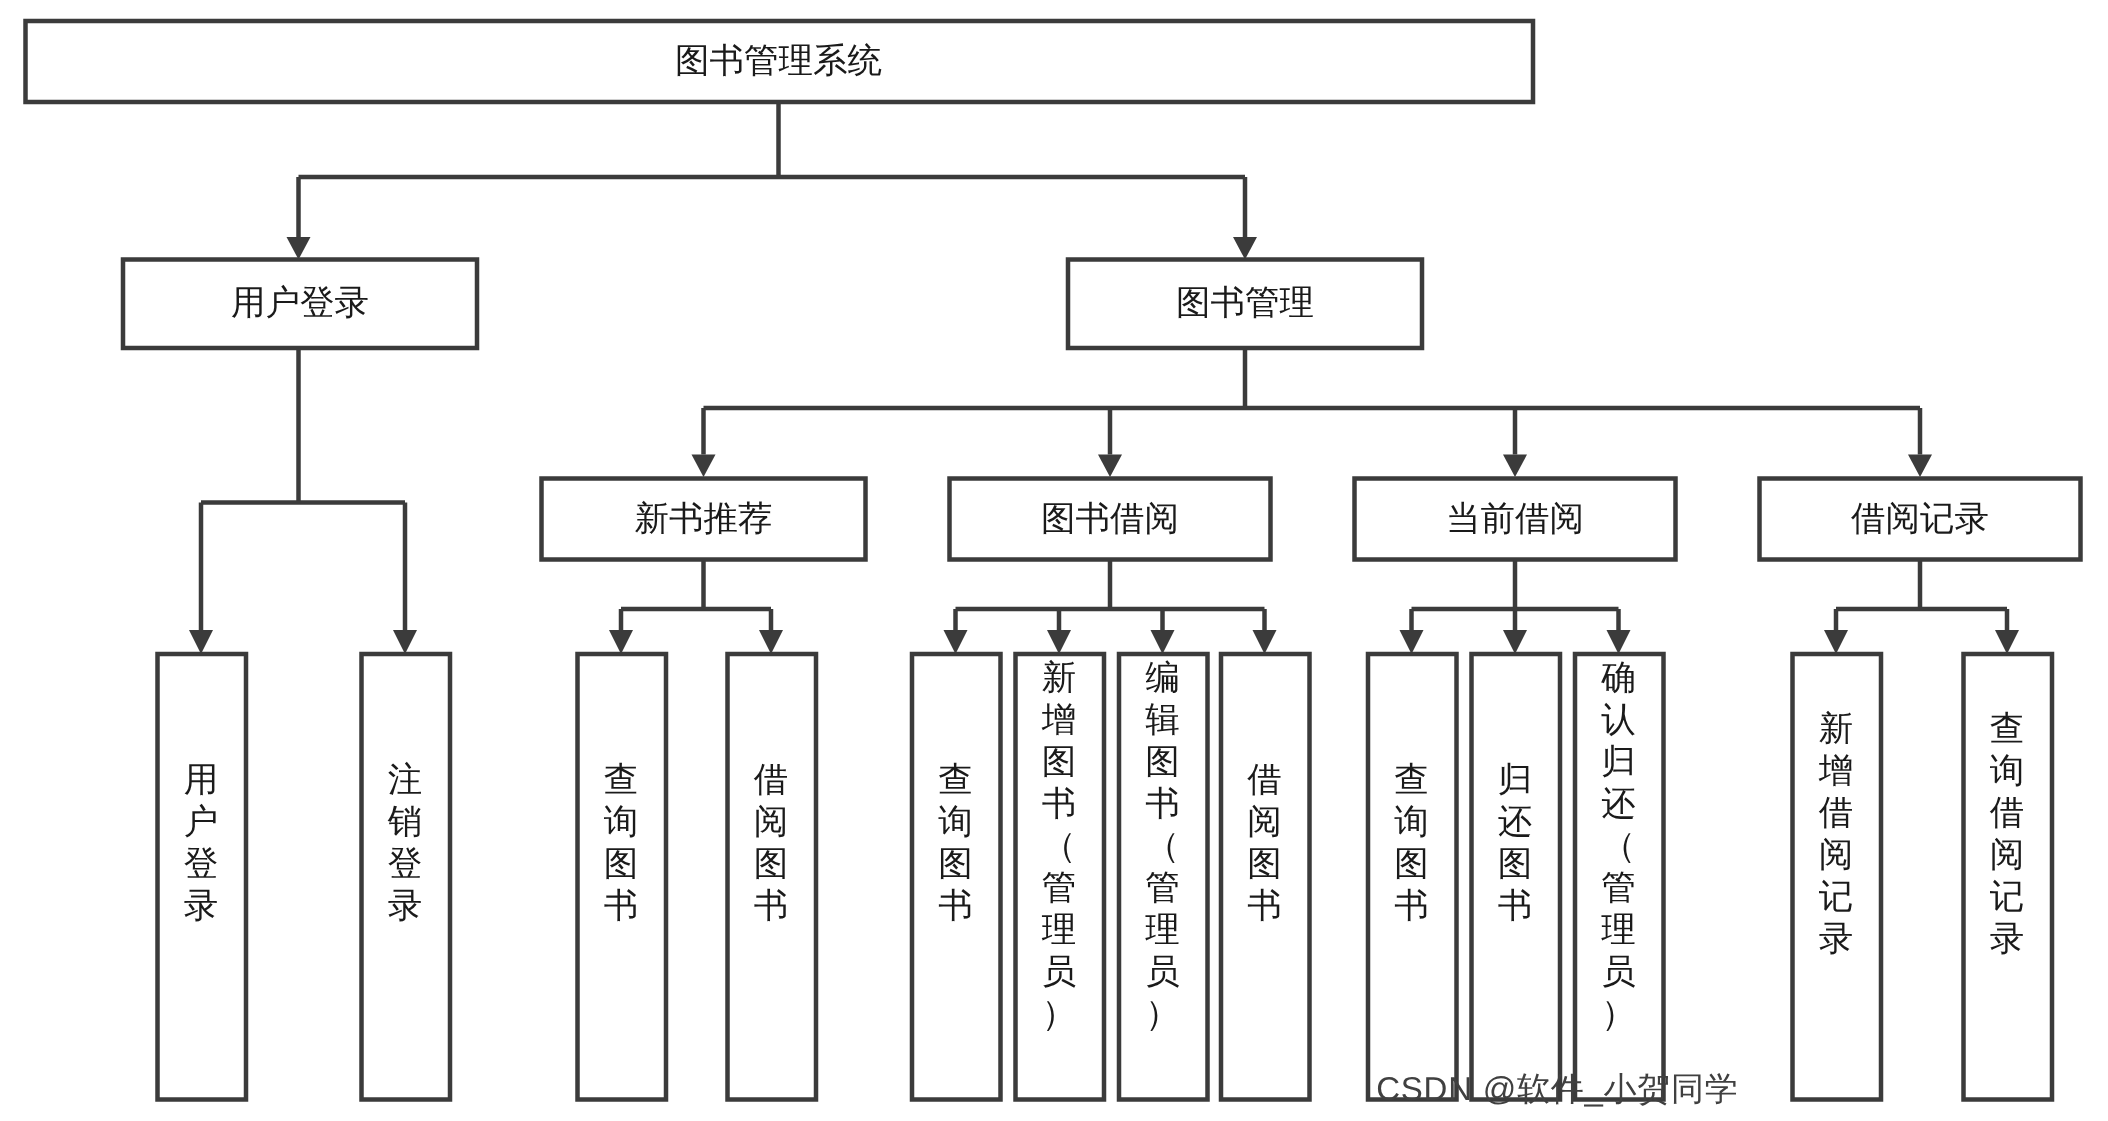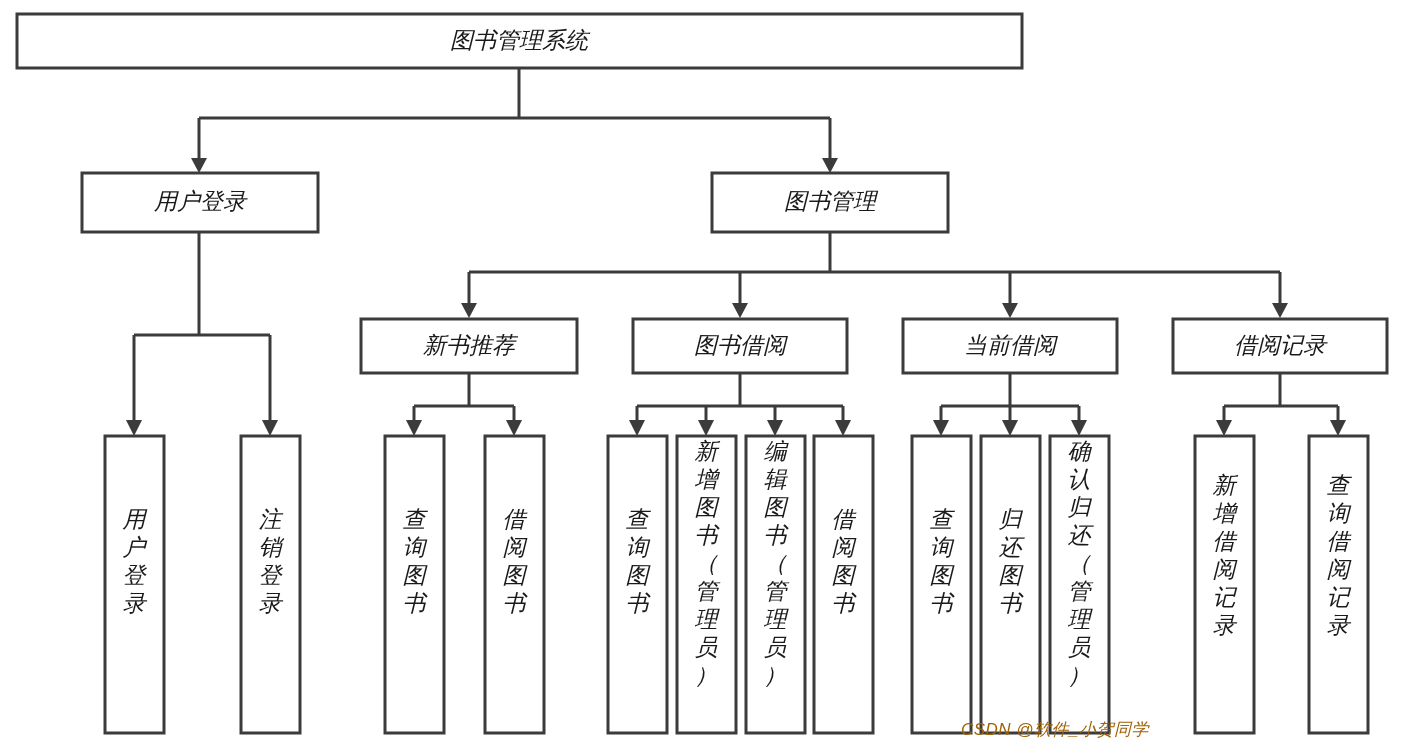--- a/index.html
+++ b/index.html
@@ -13,21 +13,20 @@
     font-family: "Liberation Sans", "DejaVu Sans", sans-serif;
     overflow: hidden;
     position: relative;
   }
   #chart-root {
     position: absolute;
     left: 0;
     top: 0;
     width: 1169px;
     height: 747px;
-    font-style: italic;
   }
   svg#flow {
     display: block;
     width: 1405px;
     height: 747px;
   }
   .node-box {
     fill: #ffffff;
     stroke: #3b3b3b;
     stroke-width: 3;
@@ -50,25 +49,25 @@
     dominant-baseline: middle;
   }
   .node-label-v {
     font-family: "Liberation Sans", "DejaVu Sans", sans-serif;
     font-size: 23px;
     fill: #1a1a1a;
     text-anchor: middle;
   }
   .watermark {
     position: absolute;
-    right: 20px;
+    right: 10px;
     bottom: 6px;
     font-family: "Liberation Sans", "DejaVu Sans", sans-serif;
-    font-size: 17px;
-    color: #a16207;
+    font-size: 22px;
+    color: #404040;
     white-space: nowrap;
     letter-spacing: 0.5px;
     pointer-events: none;
   }
 </style>
 </head>
 <body>
 
 <div id="chart-root">
   <svg id="flow" viewBox="0 0 1405 747" xmlns="http://www.w3.org/2000/svg">

